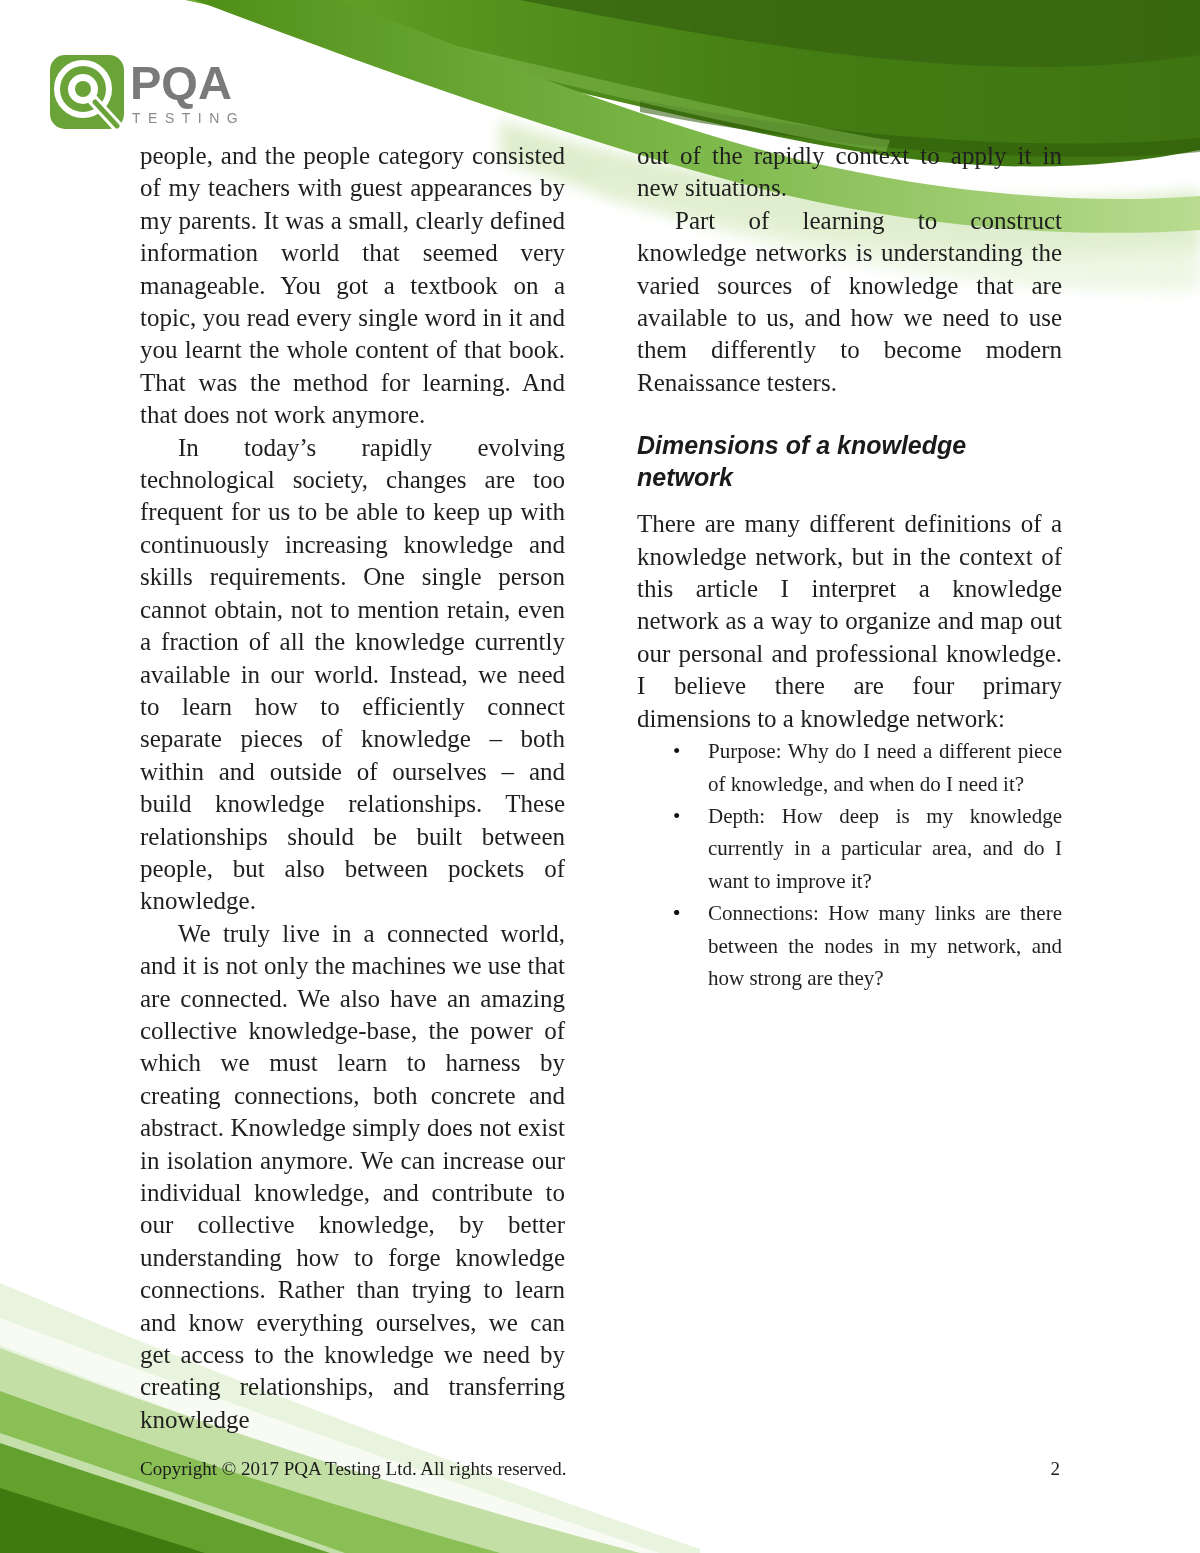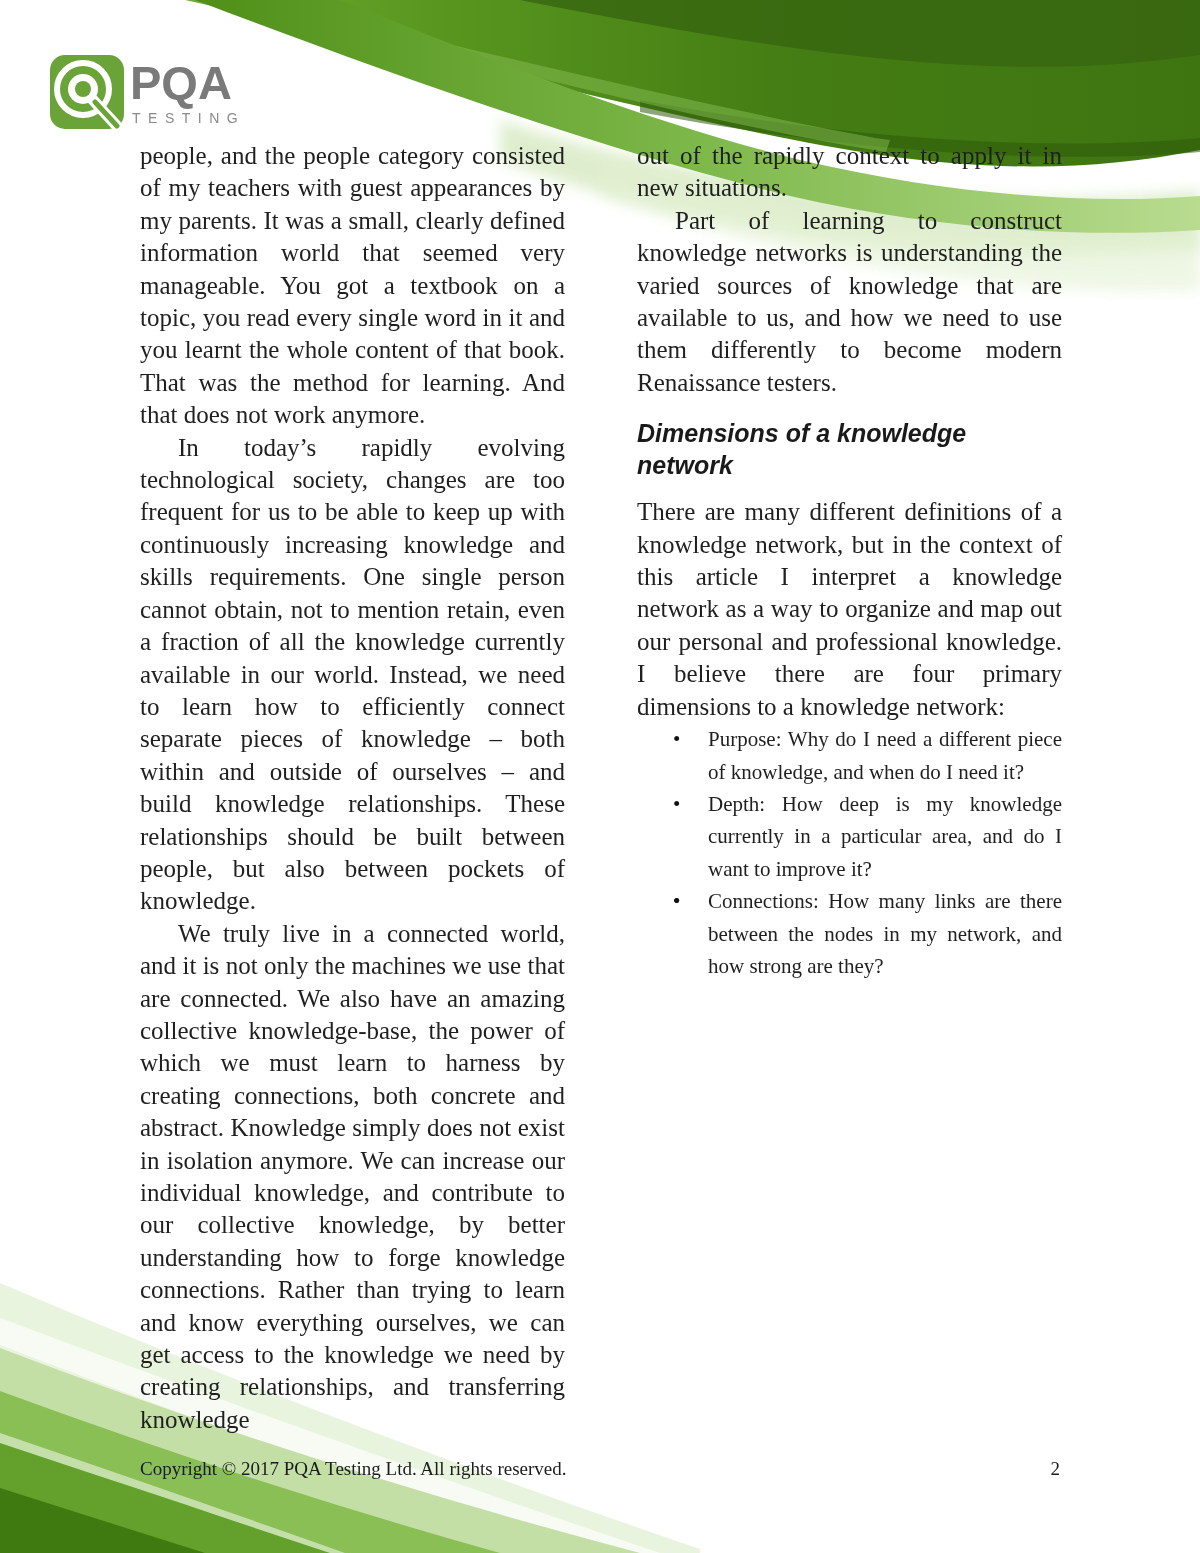--- a/index.html
+++ b/index.html
@@ -29,21 +29,21 @@
     display:flex;gap:72px;
   }
   .col{width:425px;flex:0 0 425px;}
   .col p{
     margin:0;font-size:25px;line-height:32.4px;color:#1f1f1f;
     text-align:justify;
   }
   .col p.indent{text-indent:38px;}
   .section-heading{
     font-family:"Liberation Sans", sans-serif;font-weight:bold;font-style:italic;
-    font-size:25px;color:#1a1a1a;margin:18px 0 15px 0;line-height:32px;
+    font-size:25px;color:#1a1a1a;margin:30px 0 15px 0;line-height:32px;
   }
   .bullet-list{margin:0;padding:0 0 0 71px;list-style:none;}
   .bullet-list li{
     position:relative;font-size:21px;line-height:32.4px;color:#1f1f1f;text-align:justify;
   }
   .bullet-list li .dot{
     position:absolute;left:-35px;top:0;color:#111;
   }
   .closing{margin-top:34px !important;}
   

